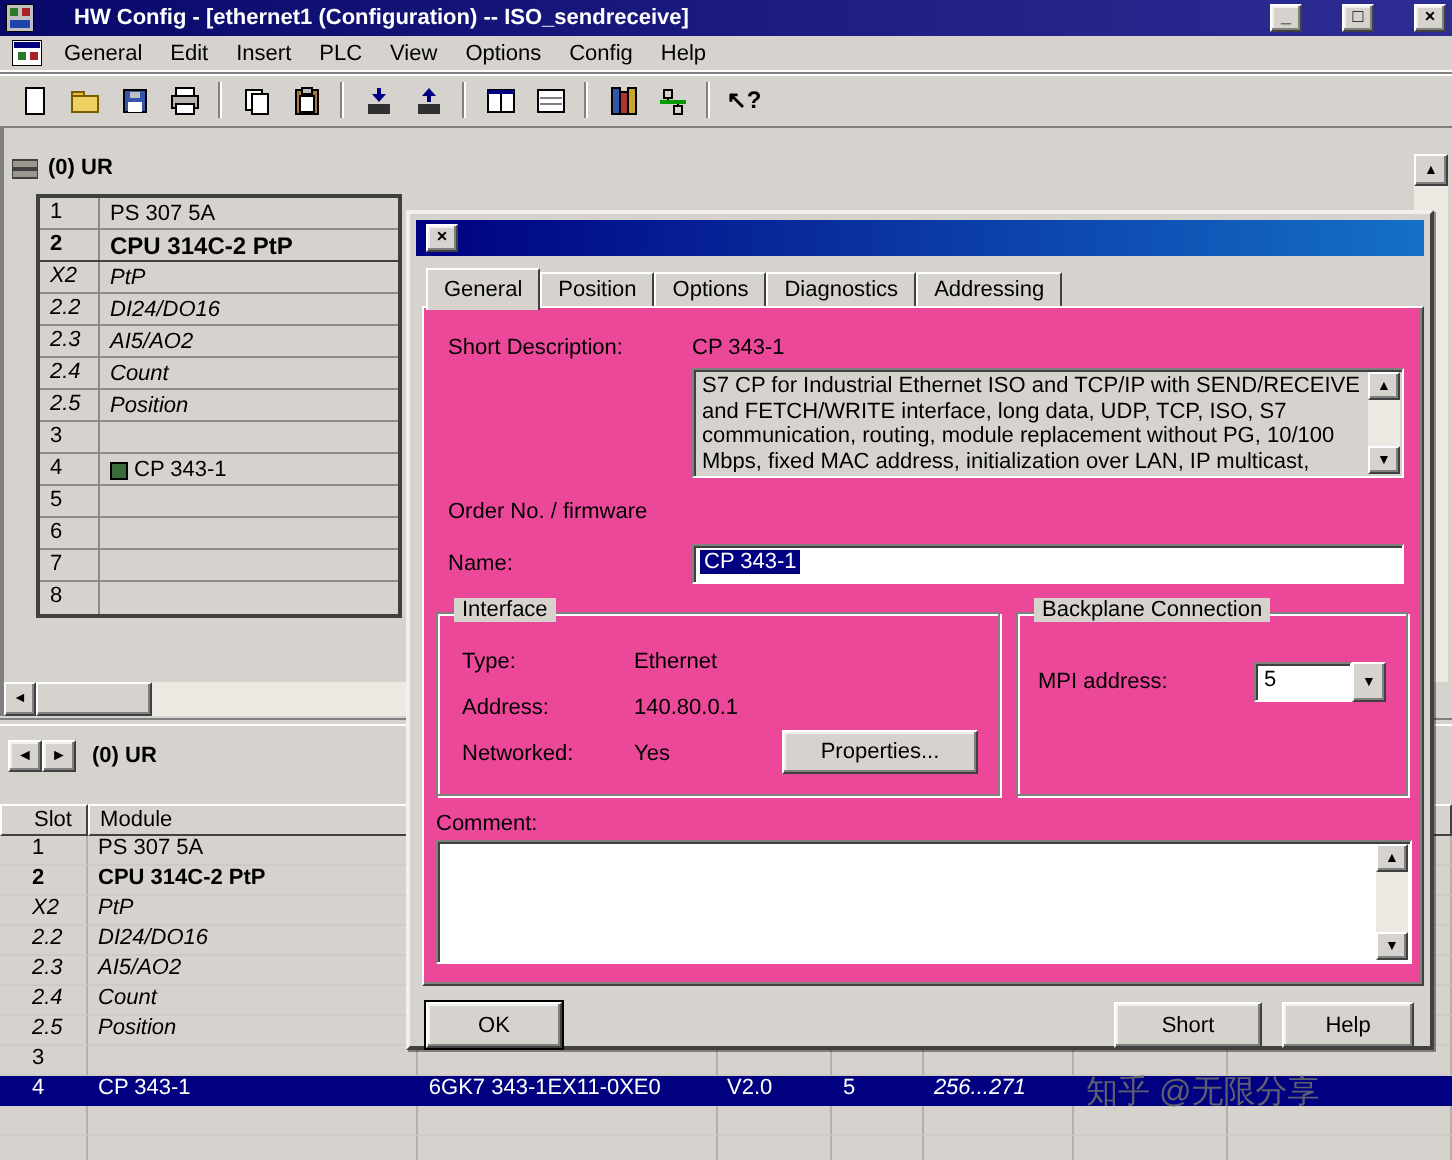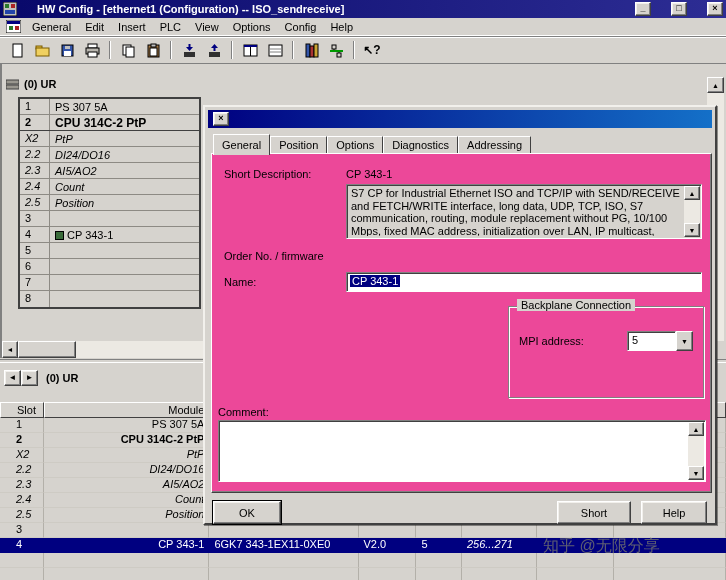--- a/index.html
+++ b/index.html
@@ -66,21 +66,21 @@
   .lower-label { position:absolute; left:46px; top:372px; font-weight:bold; }
   .ltable { position:absolute; left:0; top:402px; width:726px; }
   .lrow, .lhead { display:flex; }
   .lhead { height:16px; }
   .lh-cell { background:#d6d3ce; border-top:1px solid #fff; border-left:1px solid #fff;
              border-right:1px solid #404040; border-bottom:1px solid #404040; padding:1px 4px 0 5px;
              white-space:nowrap; overflow:hidden; }
   .lrow { height:15px; }
   .lr-cell { border-right:1px solid #b3b0a9; border-bottom:1px solid #cecbc4; padding:0 4px 0 5px;
              white-space:nowrap; overflow:hidden; }
-  .c1 { width:45px; padding-left:16px; } .c2 { width:172px;text-align:right; } .c3 { width:155px; }
+  .c1 { width:45px; padding-left:16px; } .c2 { width:172px; } .c3 { width:155px; }
   .c4 { width:60px; } .c5 { width:47px; } .c6 { width:78px;font-style:italic; } .c7 { width:80px; } .c8 { width:116px; }
   .sel { background:#000080; color:#fff; }
   .sel .lr-cell { border-right-color:transparent; border-bottom-color:transparent; }
 
   
   .dialog { position:absolute; left:203px; top:105px; width:514px; height:420px; background:#d6d3ce;
             border:2px solid; border-color:#f2f0ec #404040 #404040 #f2f0ec; z-index:10;
             box-shadow: 1px 1px 0 rgba(0,0,0,0.4); }
   .dlg-titlebar { position:absolute; left:3px; top:3px; right:3px; height:18px;
                   background:linear-gradient(90deg,#000080,#1470c8); color:#fff;
@@ -478,20 +478,30 @@
         </div>
       </div>
 
       <div class="lbl" style="left:12px; top:96px;">Order No. / firmware</div>
 
       <div class="lbl" style="left:12px; top:122px;">Name:</div>
       <div class="namefield in">
         <span class="hilite">CP 343-1</span>
       </div>
 
+      <div class="groupbox" style="left:6px; top:152px; width:282px; height:92px;">
+        <span class="legend">Interface</span>
+        <div class="lbl" style="left:12px; top:18px;">Type:</div>
+        <div class="val" style="left:98px; top:18px;">Ethernet</div>
+        <div class="lbl" style="left:12px; top:41px;">Address:</div>
+        <div class="val" style="left:98px; top:41px;">140.80.0.1</div>
+        <div class="lbl" style="left:12px; top:64px;">Networked:</div>
+        <div class="val" style="left:98px; top:64px;">Yes</div>
+        <div class="btn" style="position:absolute; left:172px; top:58px; width:98px; height:22px;">Properties...</div>
+      </div>
 
       <div class="groupbox" style="left:296px; top:152px; width:196px; height:92px;">
         <span class="legend">Backplane Connection</span>
         <div class="lbl" style="left:10px; top:28px;">MPI address:</div>
         <div class="combo">
           <div class="field">5</div>
           <div class="drop sbtn">▼</div>
         </div>
       </div>
 

